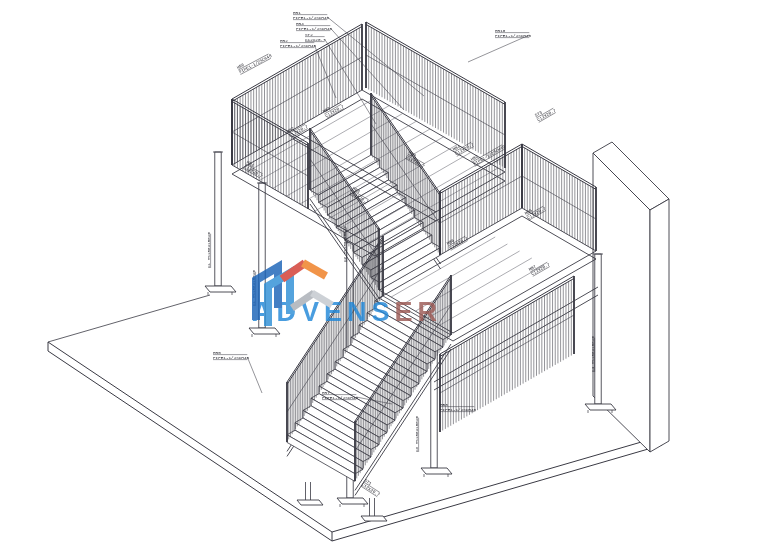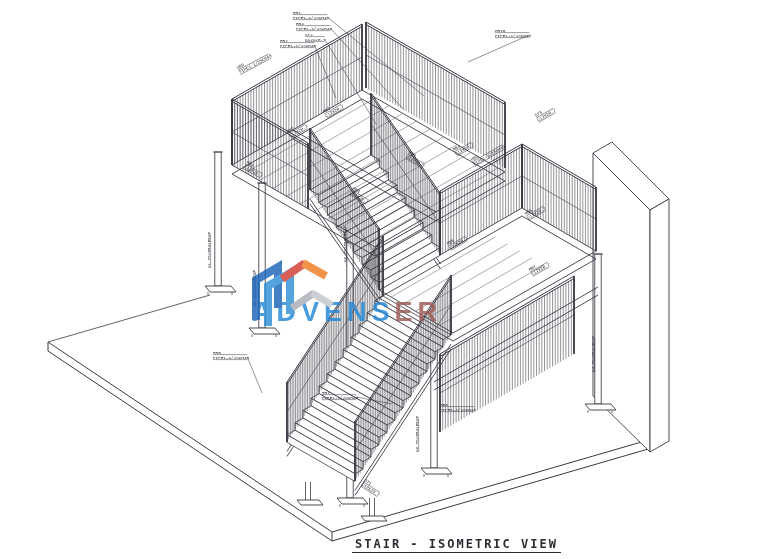--- a/index.html
+++ b/index.html
@@ -845,14 +845,13 @@
       <polyline points="10,68 10,28 32,15 32,56" fill="none" stroke-width="8" stroke="#1a63b8"></polyline>
       <polyline points="22,74 22,34 44,21 44,62" fill="none" stroke-width="8" stroke="#2f8fd6"></polyline>
       <line x1="36" y1="27" x2="59" y2="11" stroke-width="8" stroke="#d23b31"></line>
       <line x1="57" y1="11" x2="80" y2="24" stroke-width="8" stroke="#ef7d22"></line>
       <line x1="46" y1="56" x2="68" y2="41" stroke-width="7" stroke="#a9aeb5"></line>
       <line x1="66" y1="41" x2="86" y2="53" stroke-width="7" stroke="#c3c8ce"></line>
     </svg>
     <span class="wm-text"><span id="wmA" style="color: rgb(34, 136, 216);">ADVENS</span><span id="wmB" style="color: rgb(156, 90, 85);">ER</span></span>
   </div>
 
-  <div class="view-title">STAIR - ISOMETRIC VIEW</div>
 </div>
 
 </body></html>

